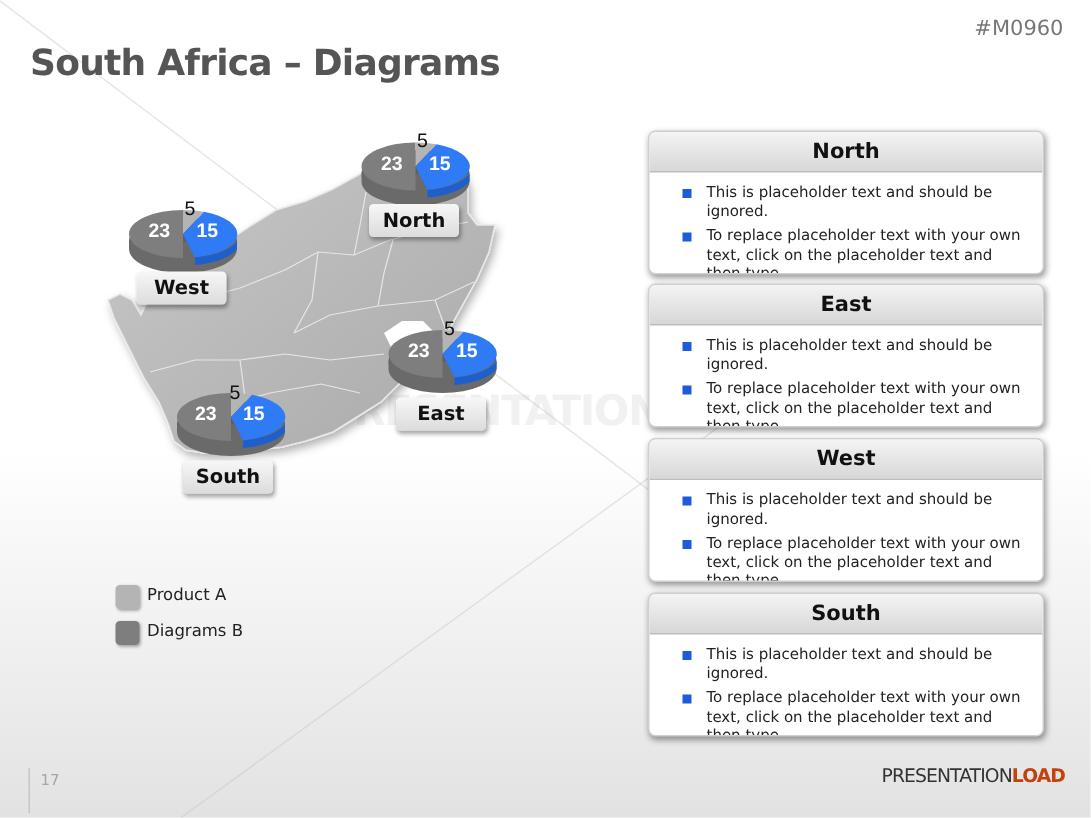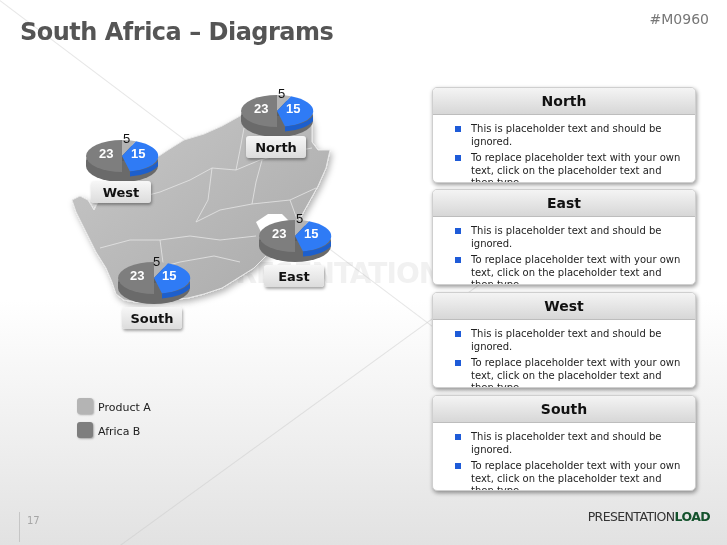--- a/index.html
+++ b/index.html
@@ -7,21 +7,21 @@
   body {
     font-family: "Liberation Sans", sans-serif;
     background: linear-gradient(180deg, #ffffff 0%, #ffffff 55%, #ececec 85%, #e2e2e2 100%);
     position: relative;
   }
   .diag-line {
     position: absolute; height: 1px; background: rgba(200,200,200,0.45);
     transform-origin: 0 0;
   }
   .title {
-    position: absolute; left: 20px; top: 18px;
+    position: absolute; left: 20px; top: 28px;
     font-size: 24px; font-weight: bold; color: #555555;
     font-family: "DejaVu Sans", sans-serif; letter-spacing: -0.5px;
   }
   .code {
     position: absolute; right: 18px; top: 11px;
     font-size: 14px; color: #777777;
     font-family: "DejaVu Sans", sans-serif;
   }
   .map-wrap { position: absolute; left: 0; top: 0; width: 420px; height: 360px; }
   .map-wrap svg { position: absolute; left: 0; top: 0; }
@@ -44,21 +44,21 @@
     font-family: "DejaVu Sans", sans-serif;
   }
 
   .watermark {
     position: absolute; left: 216px; top: 257px;
     font-family: "DejaVu Sans", sans-serif; font-weight: bold;
     font-size: 28px; color: rgba(180,180,180,0.18); letter-spacing: -1px;
   }
 
   .legend { position: absolute; left: 77px; top: 390px; }
-  .legend-item { display: flex; align-items: flex-end; height: 24px; }
+  .legend-item { display: flex; align-items: flex-start; height: 24px; }
   .legend-swatch {
     width: 16px; height: 16px; border-radius: 3px; margin-right: 5px;
     box-shadow: 1px 1px 2px rgba(0,0,0,0.3);
   }
   .legend-label { font-size: 11px; color: #222; font-family: "DejaVu Sans", sans-serif; }
 
   .card {
     position: absolute; left: 432px; width: 264px; height: 96px;
     background: #ffffff; border-radius: 5px;
     box-shadow: 1px 2px 4px rgba(0,0,0,0.4);
@@ -90,21 +90,21 @@
   .page-num {
     position: absolute; left: 27px; top: 515px; font-size: 10px; color: #a6a6a6;
     font-family: "DejaVu Sans", sans-serif;
     text-align: center;
   }
   .brand {
     position: absolute; right: 17px; top: 509px; font-size: 12.5px;
     font-family: "DejaVu Sans", sans-serif; letter-spacing: -0.6px;
   }
   .brand .b1 { color: #333333; }
-  .brand .b2 { color: #14532d; font-weight: bold; }
+  .brand .b2 { color: #c2410c; font-weight: bold; }
 </style>
 </head>
 <body>
 
 <div class="diag-line" style="left:0;top:0;width:560px;transform:rotate(37deg);"></div>
 <div class="diag-line" style="left:120px;top:545px;width:560px;transform:rotate(-36deg);"></div>
 
 <div class="title">South Africa – Diagrams</div>
 <div class="code">#M0960</div>
 
@@ -207,21 +207,21 @@
   <span>South</span>
 </div>
 
 <div class="legend">
   <div class="legend-item">
     <span class="legend-swatch" style="background:#b4b4b4;"></span>
     <span class="legend-label">Product A</span>
   </div>
   <div class="legend-item">
     <span class="legend-swatch" style="background:#7e7e7e;"></span>
-    <span class="legend-label">Africa B</span>
+    <span class="legend-label">Diagrams B</span>
   </div>
 </div>
 
 <div class="card" style="top:87px;">
   <div class="card-header">North</div>
   <ul class="card-list">
     <li><span class="bullet"></span><span>This is placeholder text and should be ignored.</span></li>
     <li><span class="bullet"></span><span>To replace placeholder text with your own text, click on the placeholder text and then type.</span></li>
   </ul>
 </div>

